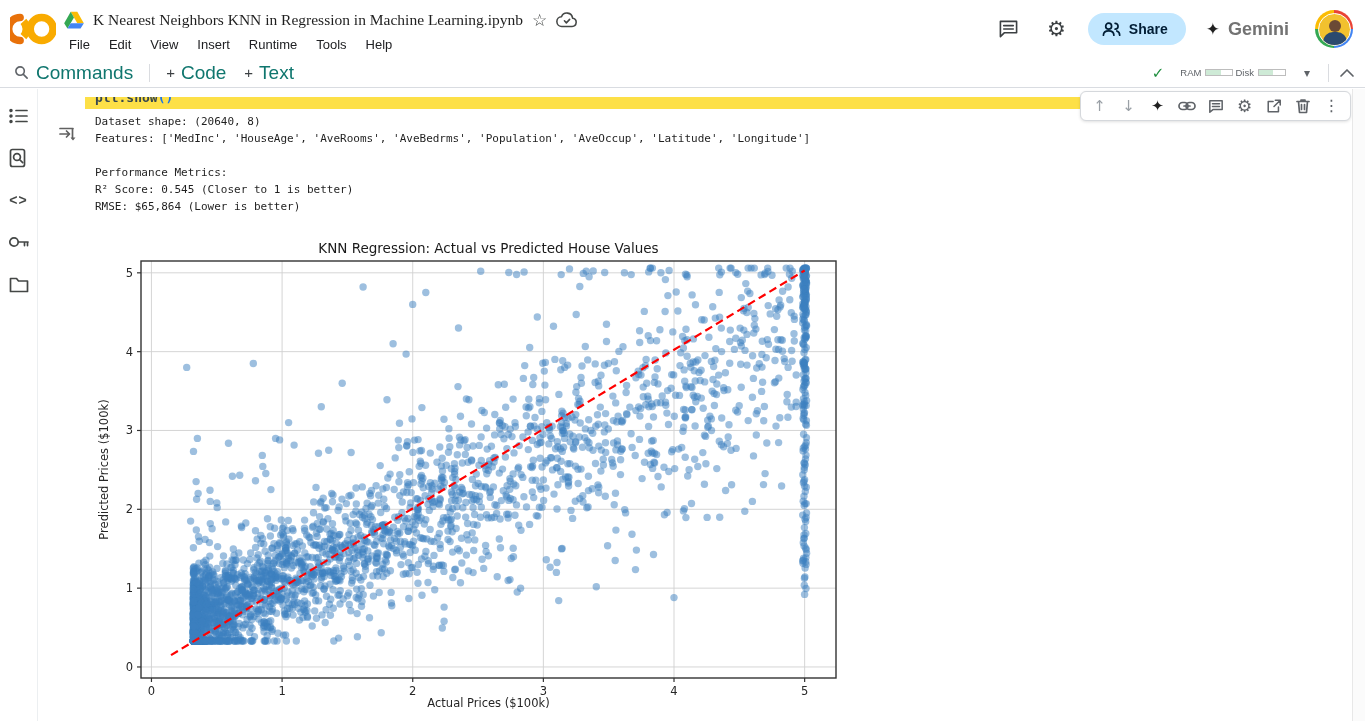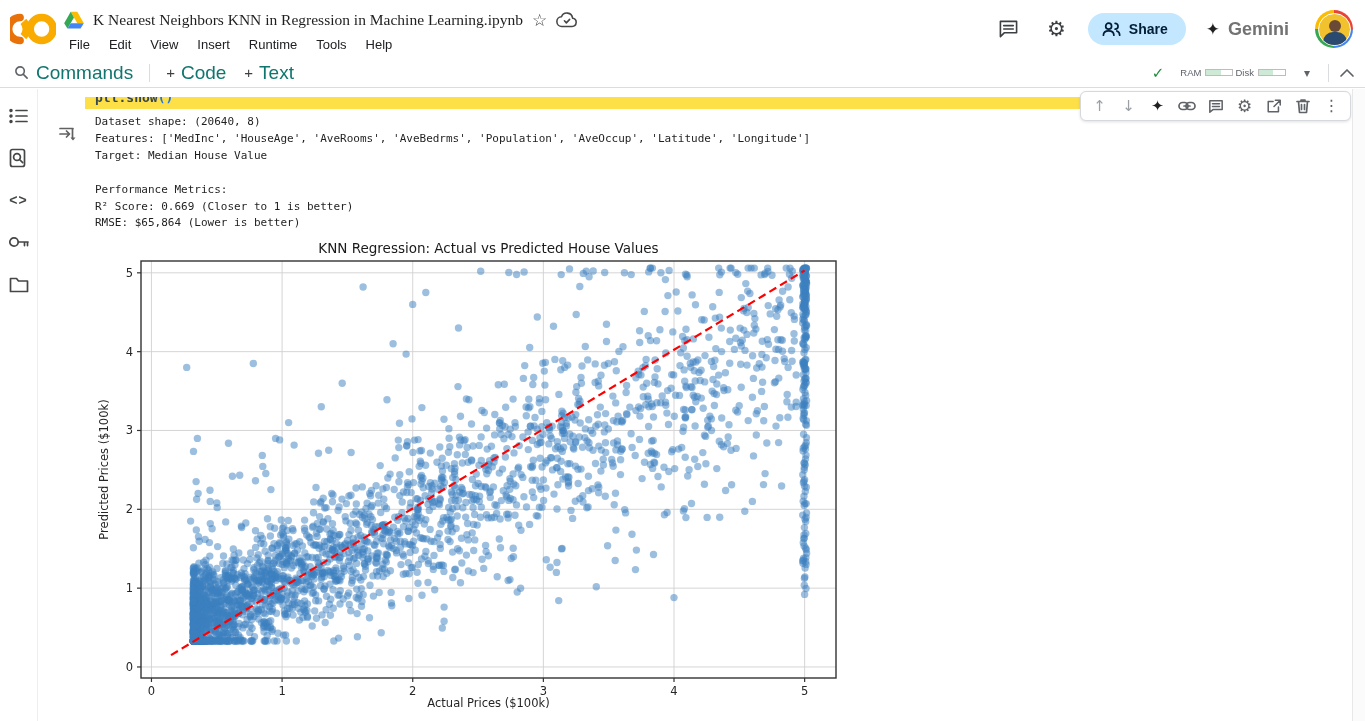--- a/index.html
+++ b/index.html
@@ -282,24 +282,23 @@
             <path d="M4 11h8.5M10.5 8l3 3-3 3"></path>
             <path d="M16.5 6.5v9"></path>
           </g>
           <polygon points="14.5,14.5 19.5,14.5 17,17.5" fill="currentColor"></polygon>
         </svg>
     </span>
 
     <div class="output-text">
         <div class="out-line">Dataset shape: (20640, 8)</div>
         <div class="out-line">Features: ['MedInc', 'HouseAge', 'AveRooms', 'AveBedrms', 'Population', 'AveOccup', 'Latitude', 'Longitude']</div>
-        <div class="out-line">Target: Median House Value</div>
         <div class="out-line">&nbsp;</div>
         <div class="out-line">Performance Metrics:</div>
-        <div class="out-line">R² Score: 0.669 (Closer to 1 is better)</div>
+        <div class="out-line">R² Score: 0.545 (Closer to 1 is better)</div>
         <div class="out-line">RMSE: $65,864 (Lower is better)</div>
       </div>
 
     <div class="figure-wrap">
       <svg id="chart-svg" width="760" height="480" viewBox="0 0 760 480">
           <g>
             <line x1="56.45112781954887" x2="56.45112781954887" y1="22" y2="439" stroke="#d0d0d0" stroke-width="0.9"></line>
             <line x1="187.09022556390977" x2="187.09022556390977" y1="22" y2="439" stroke="#d0d0d0" stroke-width="0.9"></line>
             <line x1="317.7293233082707" x2="317.7293233082707" y1="22" y2="439" stroke="#d0d0d0" stroke-width="0.9"></line>
             <line x1="448.36842105263156" x2="448.36842105263156" y1="22" y2="439" stroke="#d0d0d0" stroke-width="0.9"></line>

